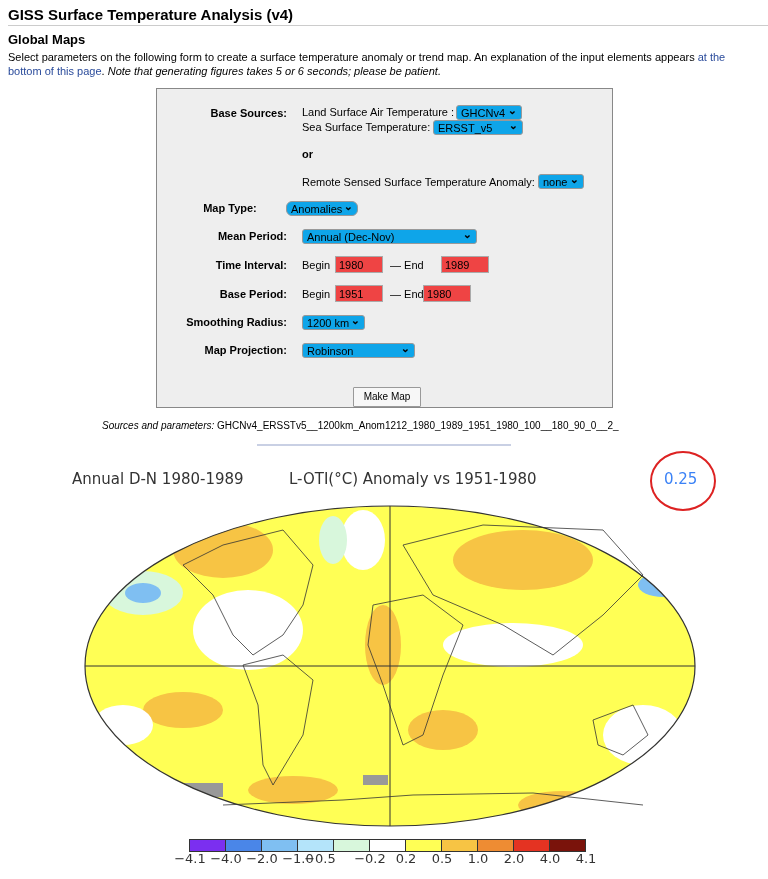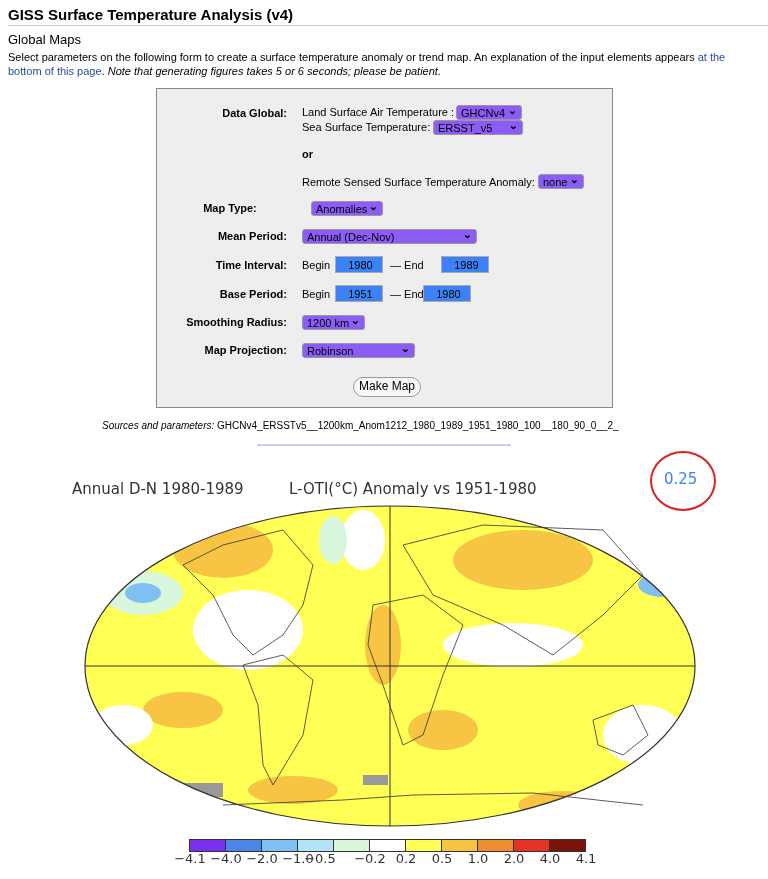--- a/index.html
+++ b/index.html
@@ -1,61 +1,61 @@
 <!DOCTYPE html>
 <html><head>
 <meta charset="utf-8">
 <style>
   html,body{margin:0;padding:0;background:#fff;}
   body{width:768px;height:879px;overflow:hidden;position:relative;font-family:"Liberation Sans",sans-serif;color:#000;}
   .h1{position:absolute;left:8px;top:6px;font-size:15px;font-weight:bold;}
   .hr{position:absolute;left:8px;right:0;top:25px;border-top:1px solid #ccc;}
-  .h2{position:absolute;left:8px;top:32px;font-size:13px;font-weight:normal;}
+  .h2{position:absolute;left:8px;top:32px;font-size:13px;font-weight:bold;}
   .intro{position:absolute;left:8px;top:50px;width:740px;font-size:11px;line-height:14px;}
   .intro a{color:#2a4b9b;text-decoration:none;}
   .form{position:absolute;left:156px;top:88px;width:455px;height:318px;background:#eee;border:1px solid #888;}
   .lbl{position:absolute;font-size:11px;font-weight:bold;text-align:right;width:130px;}
   .txt{position:absolute;font-size:11px;}
-  .sel{position:absolute;height:15px;border:1px solid #999;background:#8b5cf6;border-radius:3px;font-size:11px;line-height:15px;padding-left:4px;box-sizing:border-box;}
+  .sel{position:absolute;height:15px;border:1px solid #999;background:#0ea5e9;border-radius:3px;font-size:11px;line-height:15px;padding-left:4px;box-sizing:border-box;}
   .sel::after{content:"⌄";position:absolute;right:4px;top:-3px;font-size:11px;font-weight:bold;}
-  .inp{position:absolute;height:17px;width:48px;border:1px solid #aaa;background:#3b82f6;font-size:11px;line-height:17px;padding-left:3px;box-sizing:border-box;text-align:center;}
-  .btn{position:absolute;left:196px;top:288px;width:66px;height:18px;border:1px solid #999;border-radius:10px;background:#f7f7f7;font-size:12px;line-height:17px;text-align:center;}
+  .inp{position:absolute;height:17px;width:48px;border:1px solid #aaa;background:#ef4444;font-size:11px;line-height:17px;padding-left:3px;box-sizing:border-box;}
+  .btn{position:absolute;left:196px;top:298px;width:66px;height:18px;border:1px solid #999;border-radius:1px;background:#f7f7f7;font-size:10px;line-height:17px;text-align:center;}
   .params{position:absolute;left:102px;top:420px;font-size:10px;}
   .params i{font-style:italic;}
   .sep{position:absolute;left:257px;top:444px;width:254px;border-top:2px solid #c9d0e4;}
-  .maptitle{position:absolute;top:470px;font-size:15px;color:#333;font-family:"DejaVu Sans",sans-serif;margin-top:10px;}
+  .maptitle{position:absolute;top:470px;font-size:15px;color:#333;font-family:"DejaVu Sans",sans-serif;}
   .circle{position:absolute;left:650px;top:451px;width:66px;height:60px;border:2px solid #d22;border-radius:50%;box-sizing:border-box;}
   .gmean{position:absolute;left:664px;top:470px;font-size:15px;color:#3b82f6;font-family:"DejaVu Sans",sans-serif;}
   .map{position:absolute;left:83px;top:505px;}
   .cbar{position:absolute;left:189px;top:839px;display:flex;border:1px solid #333;}
   .cbar div{width:35px;height:11px;border-right:1px solid #333;}
   .cbar div:last-child{border-right:none;}
   .ticks{position:absolute;top:851px;left:0;width:768px;height:16px;font-size:13px;color:#333;font-family:"DejaVu Sans",sans-serif;}
   .ticks span{position:absolute;transform:translateX(-50%);}
 </style>
 </head>
 <body>
 
 <div class="h1">GISS Surface Temperature Analysis (v4)</div>
 <div class="hr"></div>
 <div class="h2">Global Maps</div>
 <div class="intro"><span>Select parameters on the following form to create a surface temperature anomaly or trend map. An explanation of the input elements appears </span><a href="#">at the bottom of this page</a><span>. </span><i>Note that generating figures takes 5 or 6 seconds; please be patient.</i></div>
 
 <div class="form">
-  <div class="lbl" style="left:0;top:18px;">Data Global:</div>
+  <div class="lbl" style="left:0;top:18px;">Base Sources:</div>
   <div class="txt" style="left:145px;top:17px;">Land Surface Air Temperature :</div>
   <div class="sel" style="left:299px;top:16px;width:66px;">GHCNv4</div>
   <div class="txt" style="left:145px;top:32px;">Sea Surface Temperature:</div>
   <div class="sel" style="left:276px;top:31px;width:90px;">ERSST_v5</div>
   <div class="txt" style="left:145px;top:59px;font-weight:bold;">or</div>
   <div class="txt" style="left:145px;top:87px;">Remote Sensed Surface Temperature Anomaly:</div>
   <div class="sel" style="left:381px;top:85px;width:46px;">none</div>
 
   <div class="lbl" style="left:8px;top:113px;text-align:center;">Map Type:</div>
-  <div class="sel" style="left:154px;top:112px;width:72px;">Anomalies</div>
+  <div class="sel" style="left:129px;top:112px;width:72px;border-radius:6px;">Anomalies</div>
 
   <div class="lbl" style="left:0;top:141px;">Mean Period:</div>
   <div class="sel" style="left:145px;top:140px;width:175px;">Annual (Dec-Nov)</div>
 
   <div class="lbl" style="left:0;top:170px;">Time Interval:</div>
   <div class="txt" style="left:145px;top:170px;">Begin</div>
   <div class="inp" style="left:178px;top:167px;">1980</div>
   <div class="txt" style="left:233px;top:170px;">— End</div>
   <div class="inp" style="left:284px;top:167px;">1989</div>
 

